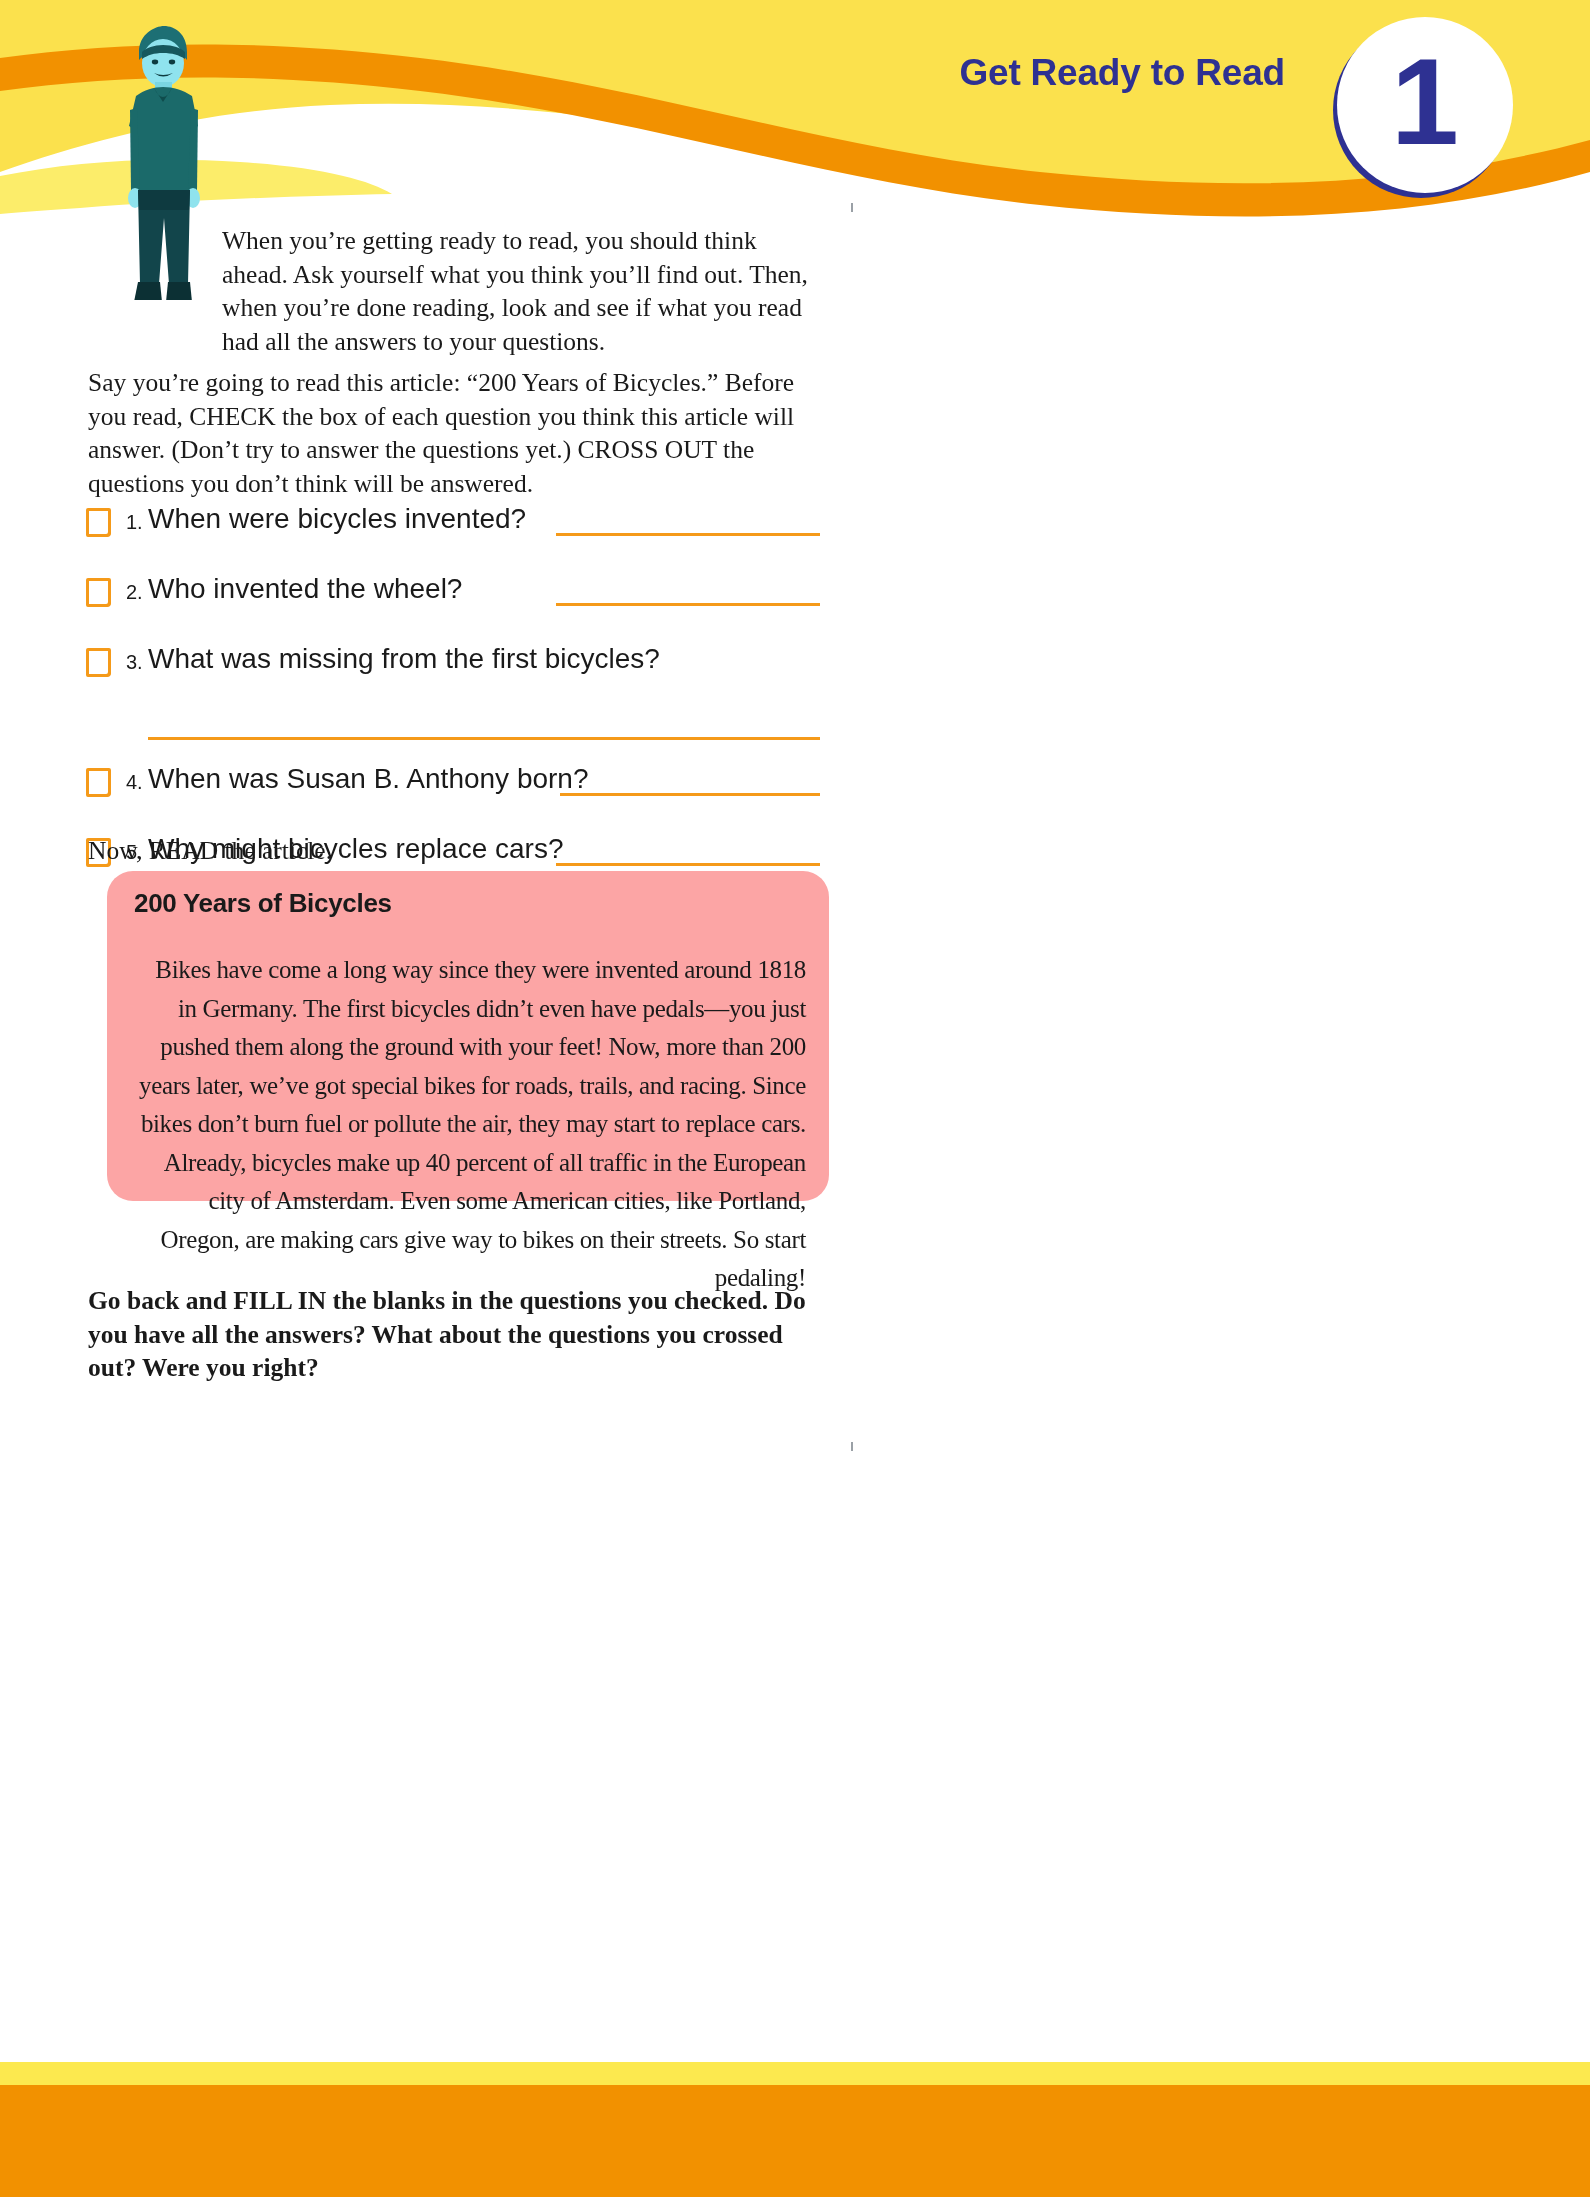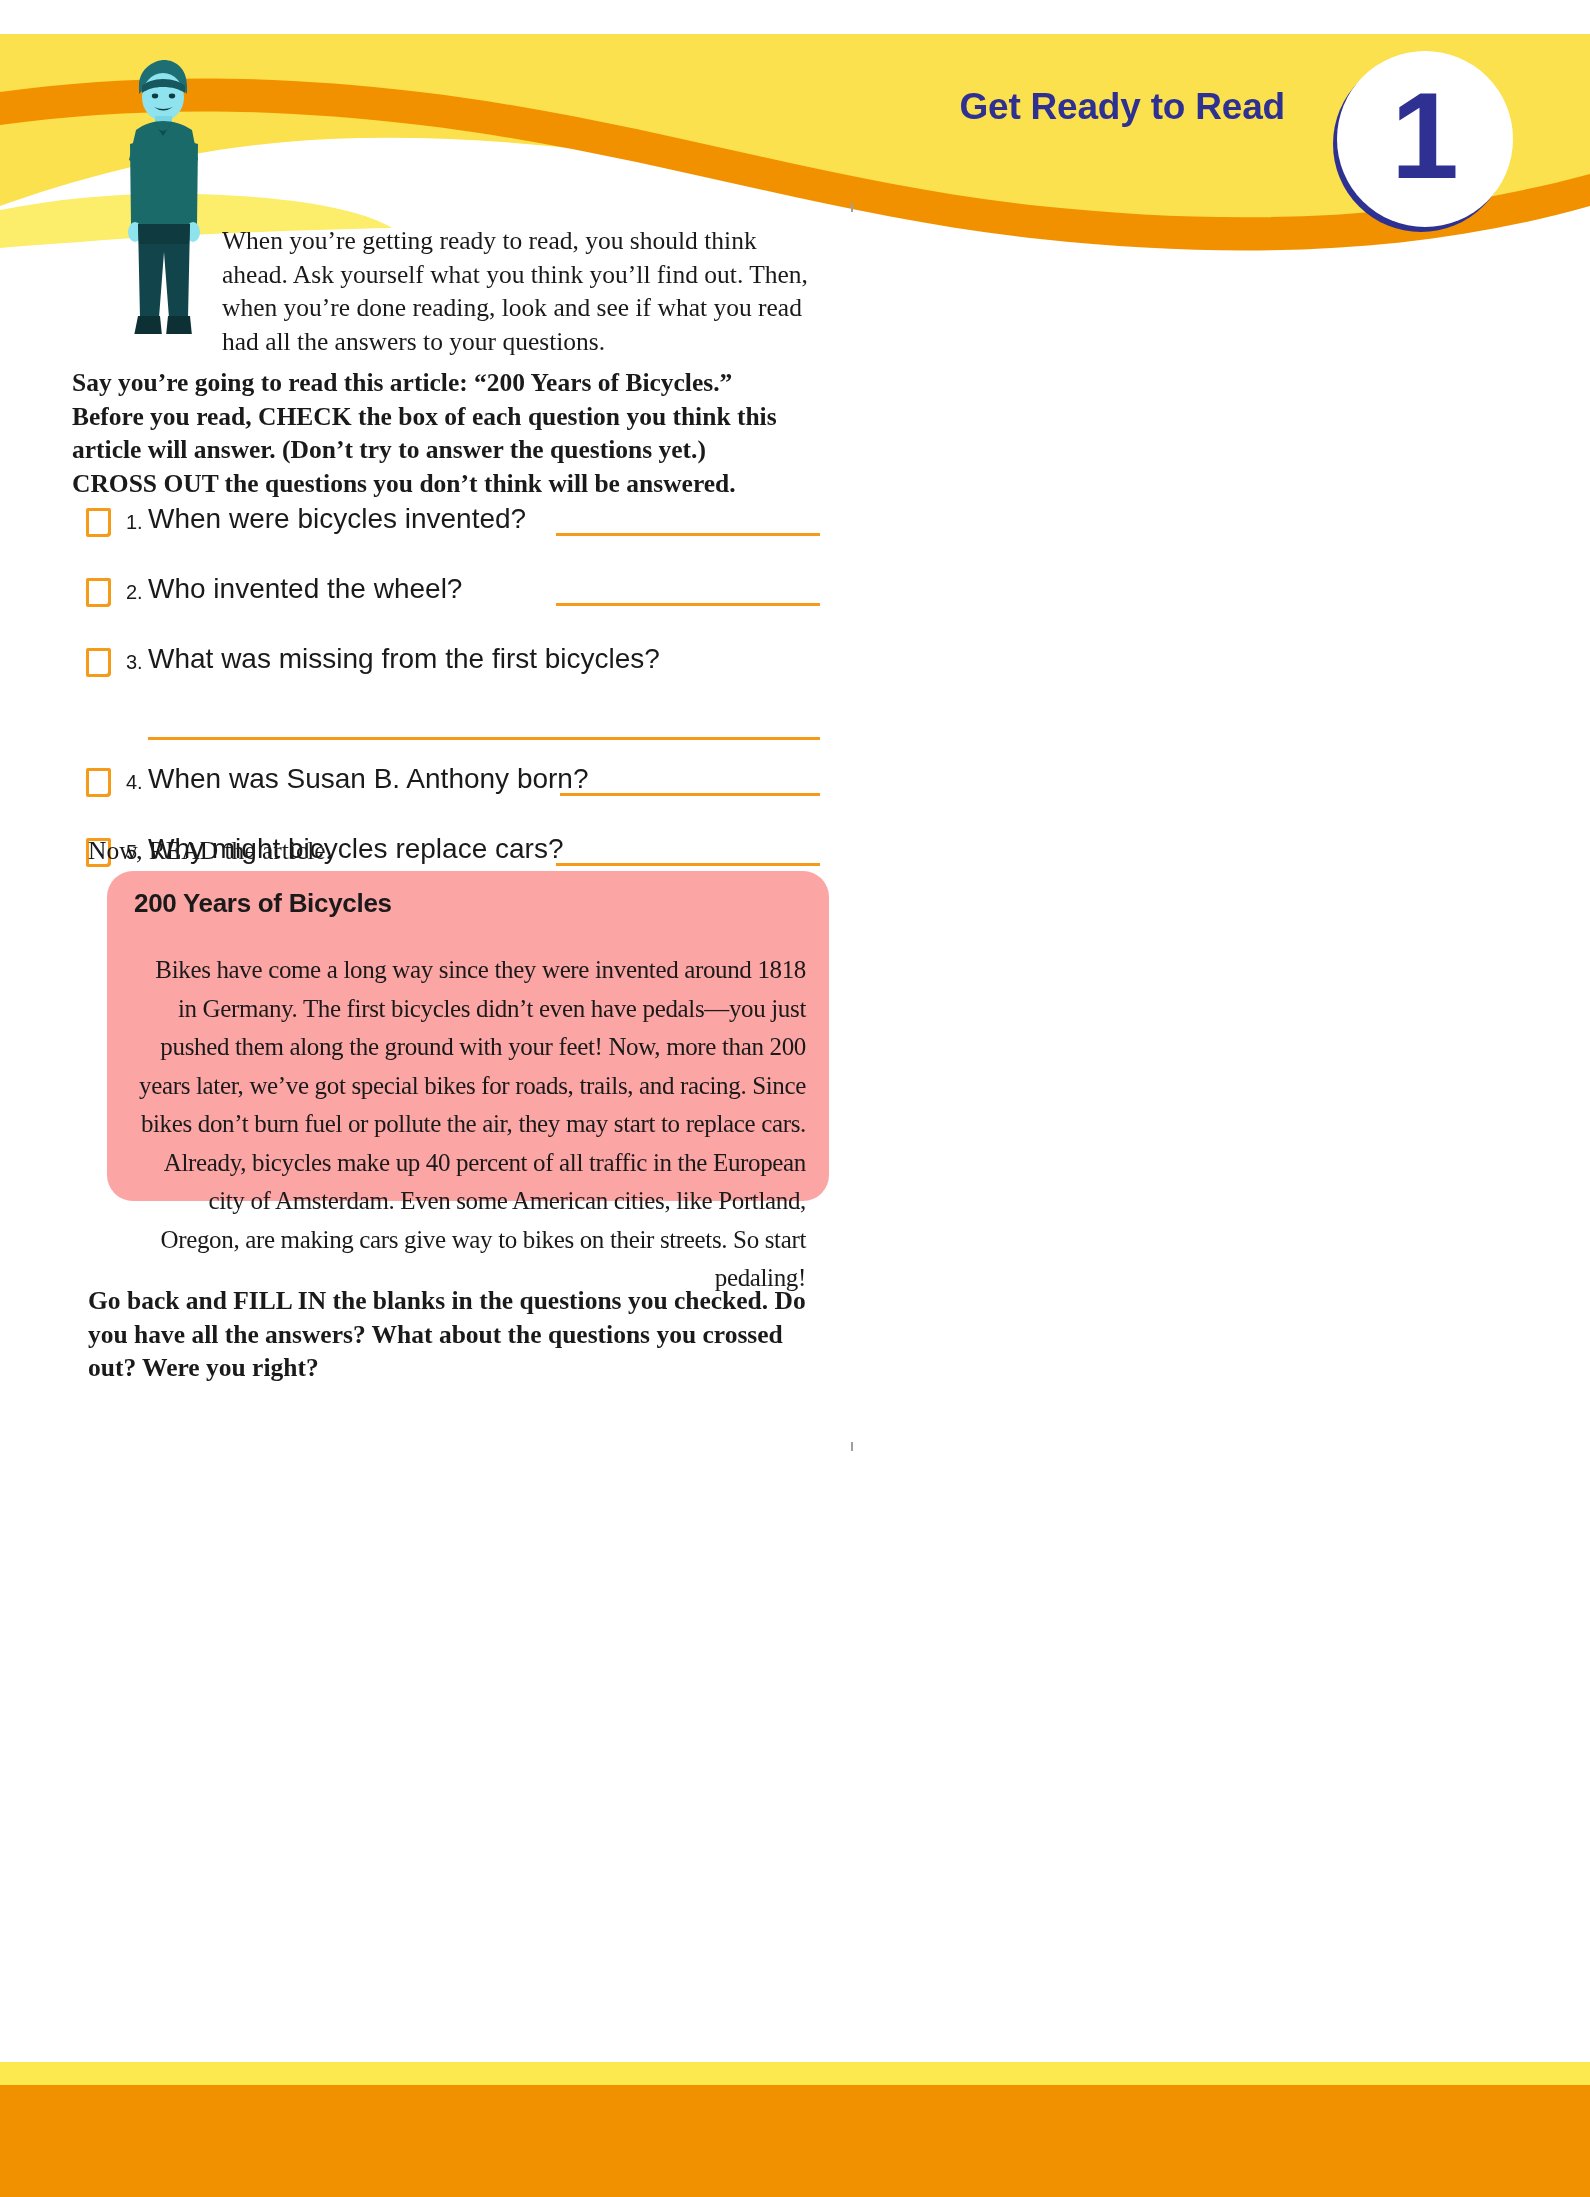--- a/index.html
+++ b/index.html
@@ -22,21 +22,20 @@
     background: #ffffff;
   }
 
   
   .header-band {
     position: absolute;
     top: 0; left: 0;
     width: 1590px;
     height: 300px;
     overflow: hidden;
-    margin-top: 34px;
   }
   .header-svg { display: block; }
 
   .header-title {
     position: absolute;
     top: 52px;
     left: 0;
     width: 1285px;
     text-align: right;
     font-family: "Liberation Sans", sans-serif;
@@ -116,24 +115,23 @@
     margin-top: 8px;
   }
 
   .intro-para {
     left: 222px;
     top: 216px;
     width: 600px;
   }
 
   .instructions {
-    left: 72px;
+    left: 88px;
     top: 358px;
     width: 720px;
-    font-weight: bold;
   }
 
   .now-read {
     left: 88px;
     top: 826px;
     width: 600px;
   }
 
   .closing {
     left: 88px;

